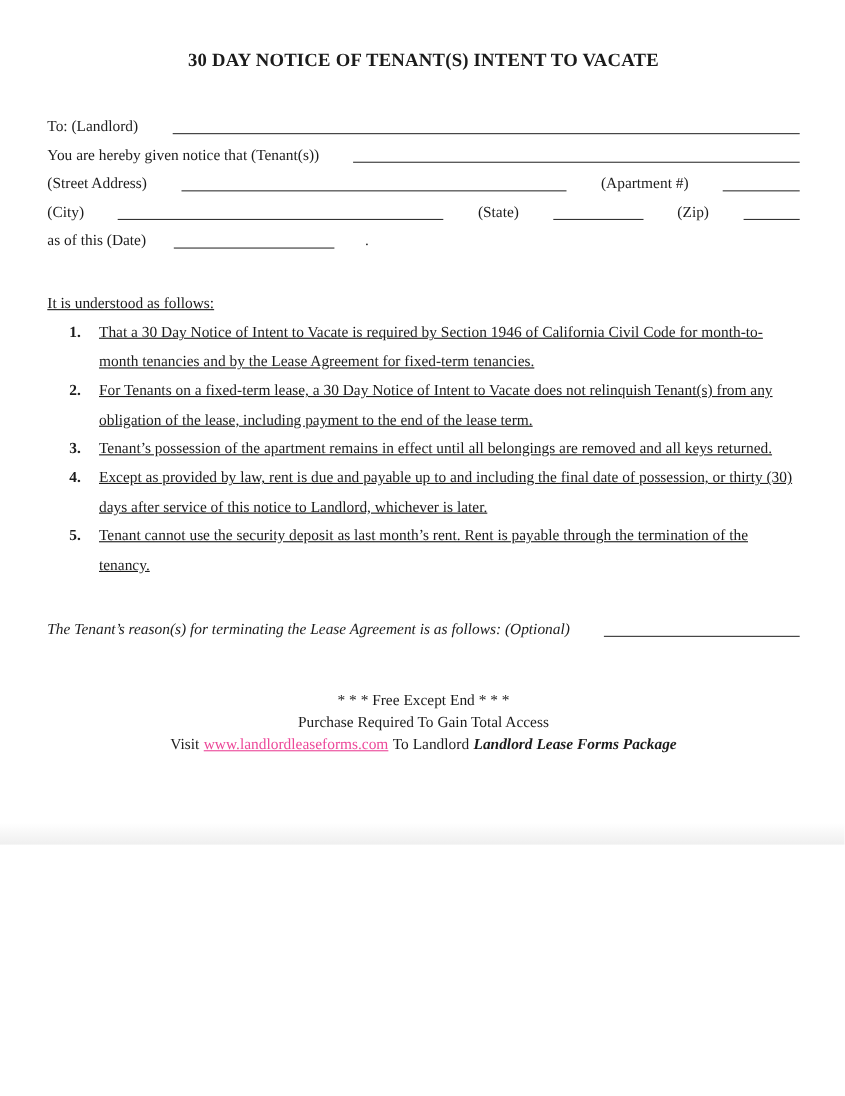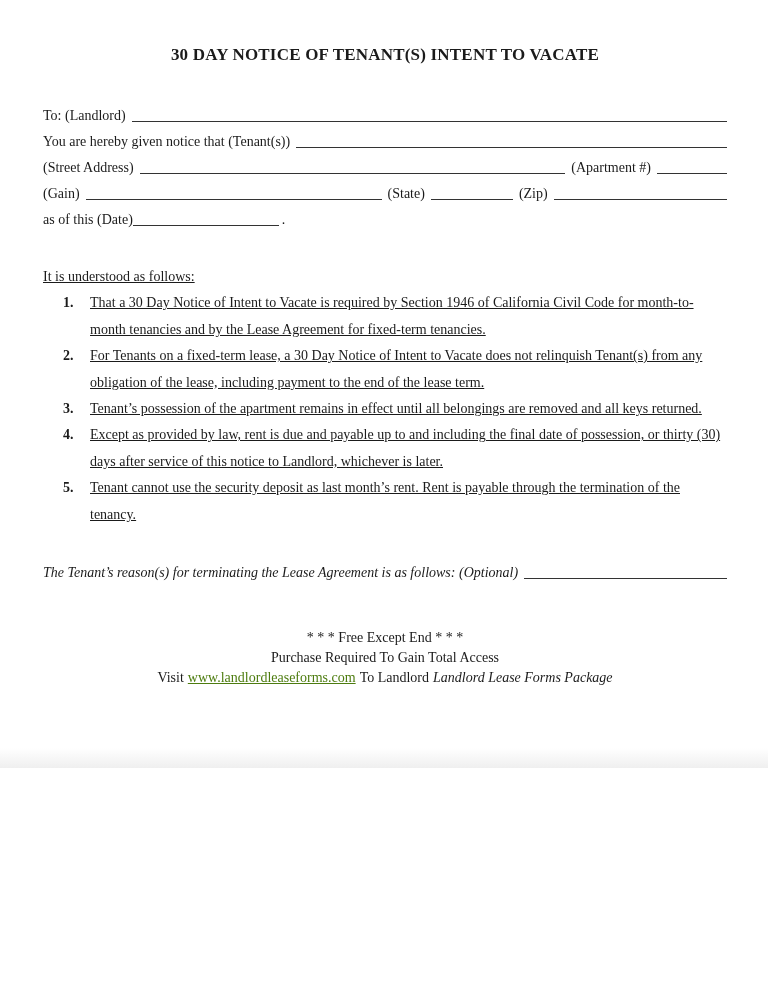--- a/index.html
+++ b/index.html
@@ -26,20 +26,21 @@
     font-weight: bold;
     letter-spacing: 0.2px;
   }
   .form-section { margin-top: 36px; }
   .form-line {
     display: flex;
     align-items: flex-end;
     height: 26px;
     font-size: 14px;
     white-space: nowrap;
+    gap: 25px;
   }
   .form-line .lbl { padding-bottom: 3px; }
   .blank {
     border-bottom: 1px solid #333333;
     margin-left: 6px;
     margin-bottom: 5px;
     height: 14px;
   }
   .blank.grow { flex: 1 1 auto; }
   .lbl.gap { margin-left: 6px; }
@@ -59,26 +60,26 @@
 
   .reason-line { margin-top: 30px; font-style: italic; }
 
   .footer {
     margin-top: 44px;
     text-align: center;
     font-size: 14px;
     line-height: 20px;
   }
   .footer-link {
-    color: #4d7c0f;
+    color: #ec4899;
     text-decoration: underline;
     cursor: pointer;
   }
   .sep { display: inline-block; width: 4px; }
-  .pkg-name { font-style: italic; font-weight: normal; text-align: right; }
+  .pkg-name { font-style: italic; font-weight: bold; text-align: right; }
 </style>
 </head>
 <body>
 
 <div class="page">
   <div class="content">
 
     <h1 class="title">30 DAY NOTICE OF TENANT(S) INTENT TO VACATE</h1>
 
     <div class="form-section">
@@ -95,21 +96,21 @@
 
 
       <div class="form-line">
         <span class="lbl">(Street Address)</span>
         <span class="blank grow"></span>
         <span class="lbl gap">(Apartment #)</span>
         <span class="blank" style="width:70px;"></span>
       </div>
 
       <div class="form-line">
-        <span class="lbl">(Gain)</span>
+        <span class="lbl">(City)</span>
         <span class="blank" style="width:296px;"></span>
         <span class="lbl gap">(State)</span>
         <span class="blank" style="width:82px;"></span>
         <span class="lbl gap">(Zip)</span>
         <span class="blank grow"></span>
       </div>
 
       <div class="form-line">
         <span class="lbl">as of this (Date)</span>
         <span class="blank" style="width:146px; margin-left:0;"></span>

